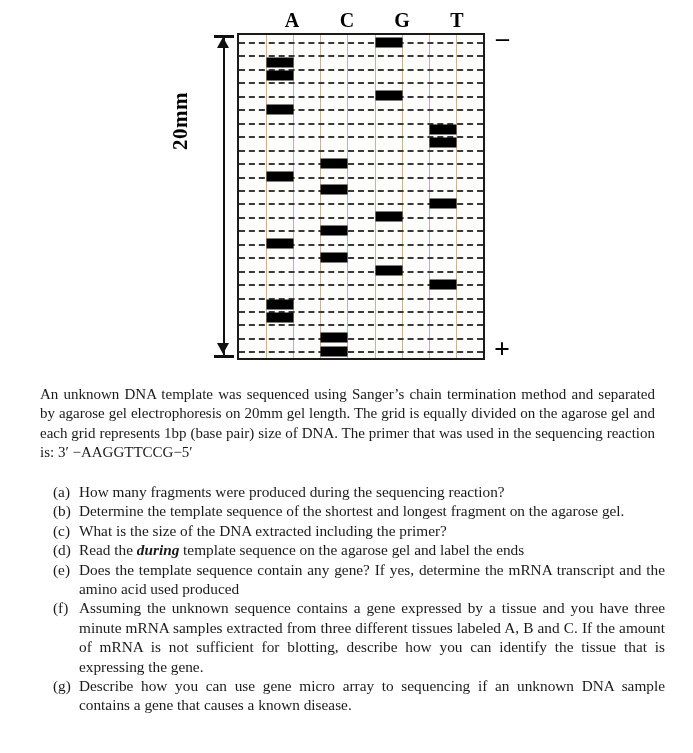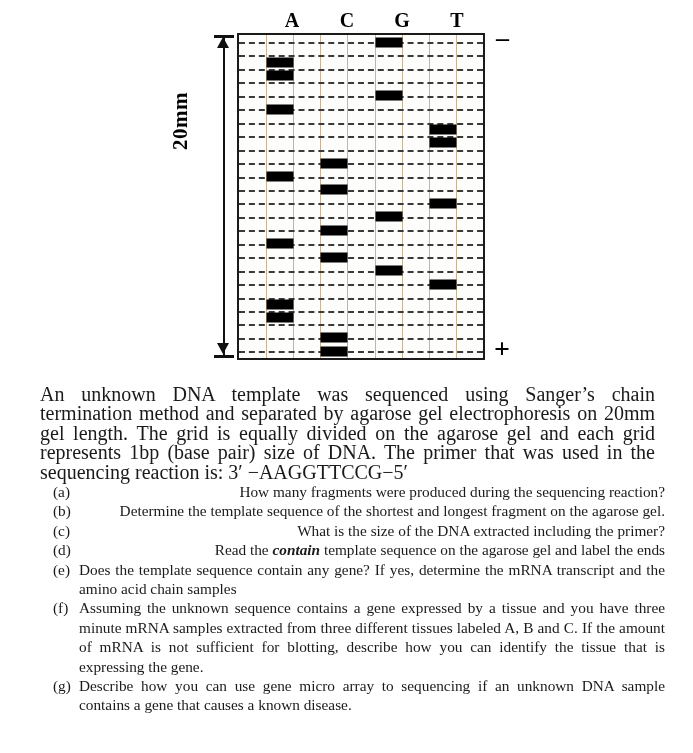--- a/index.html
+++ b/index.html
@@ -59,32 +59,32 @@
     font-family:"Liberation Serif", serif;font-weight:bold;font-size:26px;line-height:10px;color:#000;
   }
   #pole-pos{
     position:absolute;left:494px;top:337px;
     font-family:"Liberation Serif", serif;font-weight:bold;font-size:28px;line-height:24px;color:#000;
   }
 
   
   #prose{
     position:absolute;left:40px;top:385px;width:615px;
-    font-size:20px;line-height:19.4px;text-align:justify;
+    font-size:15px;line-height:19.4px;text-align:justify;
     font-family:"Liberation Serif", serif;color:#1a1a1a;
   }
   #questions{
     position:absolute;left:53px;top:482px;width:612px;
     font-size:15.3px;line-height:19.4px;
     font-family:"Liberation Serif", serif;color:#1a1a1a;
   }
   .q-row{display:flex;align-items:flex-start;margin-bottom:0px;}
   .q-tag{width:26px;flex:0 0 26px;text-align:left;}
   .q-text{flex:1 1 auto;text-align:justify;}
-  .q-text.nojust{text-align:right;}
+  .q-text.nojust{text-align:left;}
   .ital-bold{font-style:italic;font-weight:bold;}
 </style>
 </head>
 <body>
 
 <div id="figure">
 
   <div id="gel-headers">
     <div class="lane-label" style="left:40px;">A</div>
     <div class="lane-label" style="left:95px;">C</div>
@@ -177,25 +177,25 @@
     <div class="q-row">
       <div class="q-tag">(b)</div>
       <div class="q-text nojust">Determine the template sequence of the shortest and longest fragment on the agarose gel.</div>
     </div>
     <div class="q-row">
       <div class="q-tag">(c)</div>
       <div class="q-text nojust">What is the size of the DNA extracted including the primer?</div>
     </div>
     <div class="q-row">
       <div class="q-tag">(d)</div>
-      <div class="q-text nojust">Read the <span class="ital-bold">contain</span> template sequence on the agarose gel and label the ends</div>
+      <div class="q-text nojust">Read the <span class="ital-bold">during</span> template sequence on the agarose gel and label the ends</div>
     </div>
     <div class="q-row">
       <div class="q-tag">(e)</div>
-      <div class="q-text">Does the template sequence contain any gene? If yes, determine the mRNA transcript and the amino acid chain samples</div>
+      <div class="q-text">Does the template sequence contain any gene? If yes, determine the mRNA transcript and the amino acid used produced</div>
     </div>
     <div class="q-row">
       <div class="q-tag">(f)</div>
       <div class="q-text">Assuming the unknown sequence contains a gene expressed by a tissue and you have three minute mRNA samples extracted from three different tissues labeled A, B and C. If the amount of mRNA is not sufficient for blotting, describe how you can identify the tissue that is expressing the gene.</div>
     </div>
     <div class="q-row">
       <div class="q-tag">(g)</div>
       <div class="q-text">Describe how you can use gene micro array to sequencing if an unknown DNA sample contains a gene that causes a known disease.</div>
     </div>
   </div>

